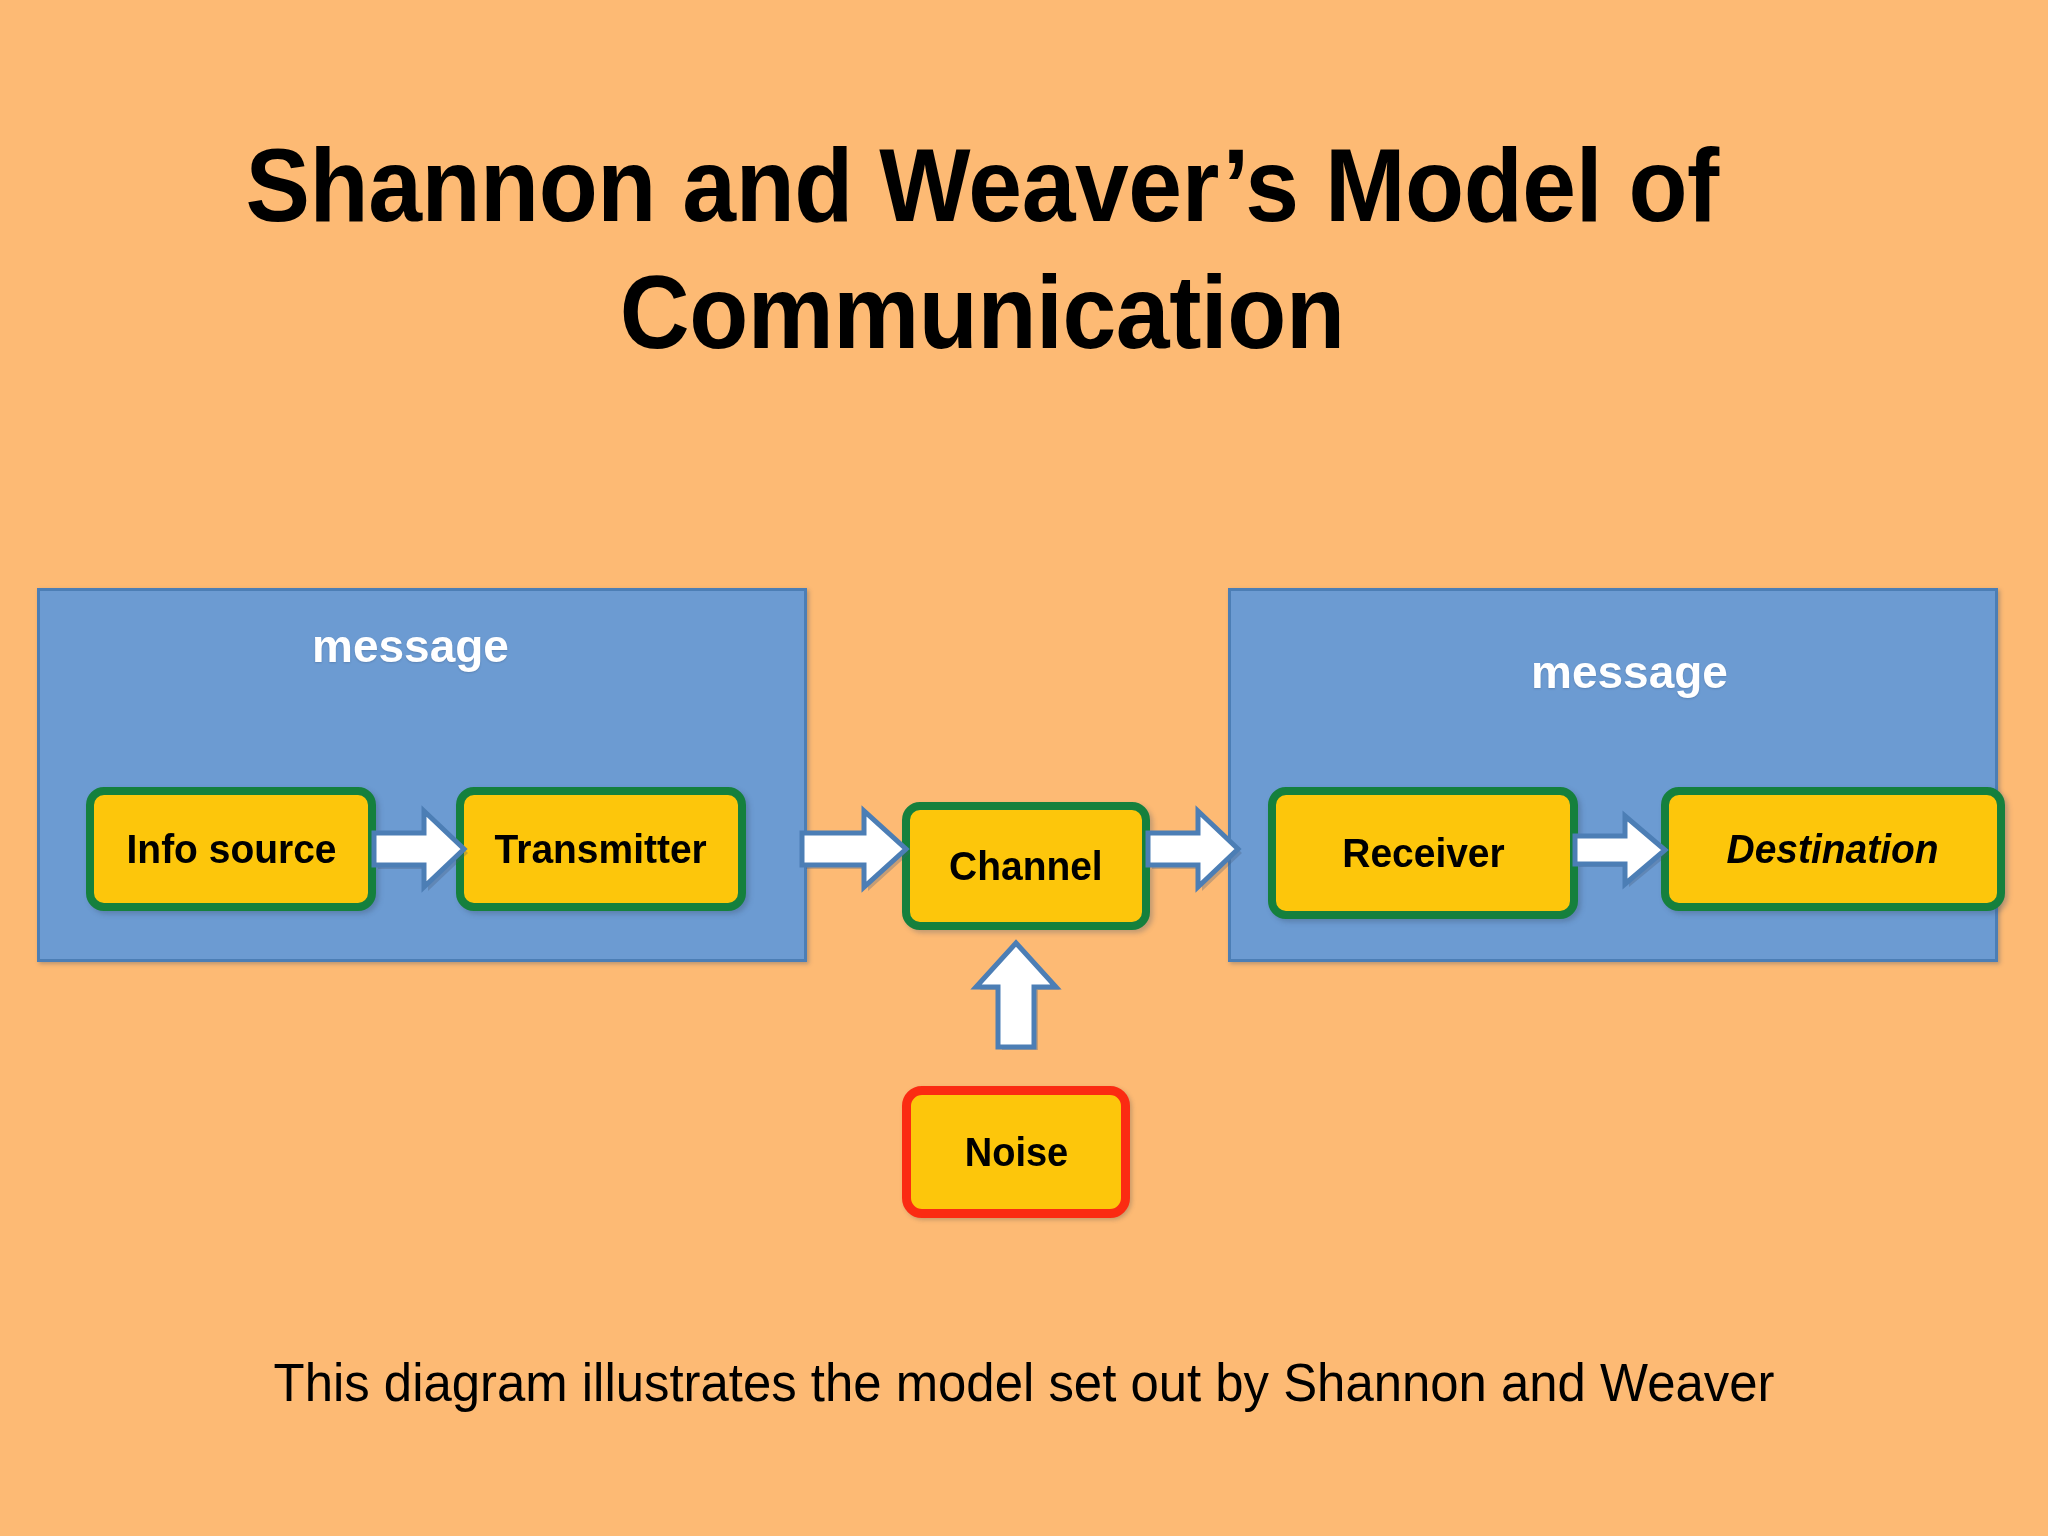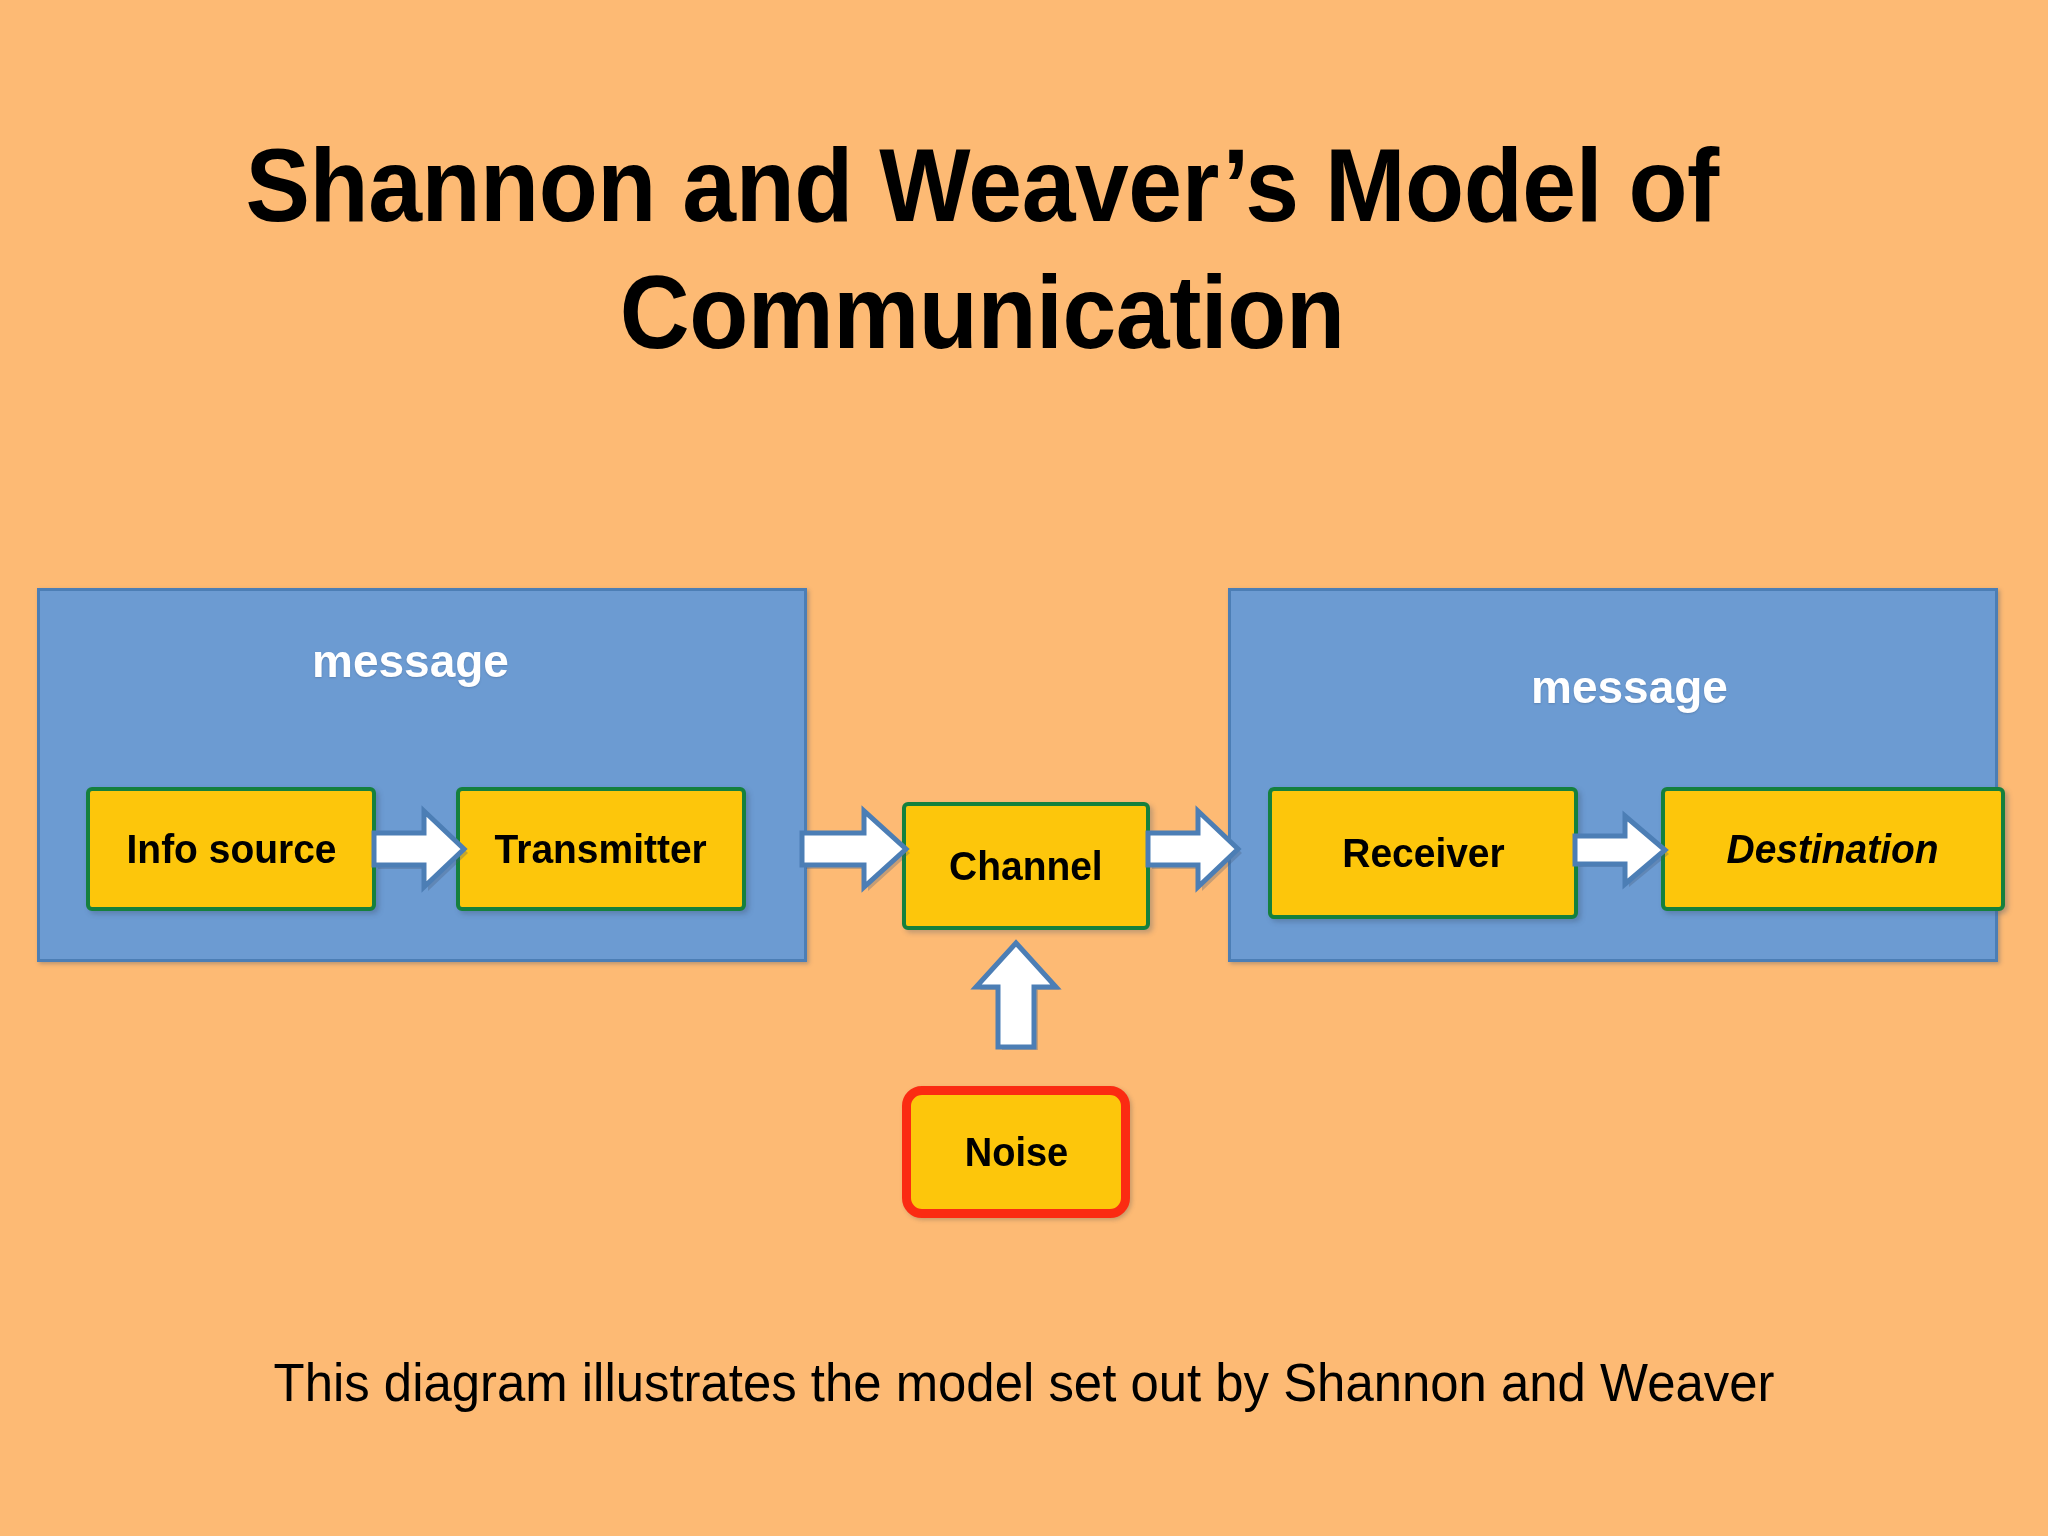--- a/index.html
+++ b/index.html
@@ -57,31 +57,30 @@
 
   .panel-label {
     position: absolute;
     color: #ffffff;
     font-family: "Liberation Sans", sans-serif;
     font-weight: bold;
     font-size: 46px;
     line-height: 1;
     white-space: nowrap;
     text-shadow: 0 1px 2px rgba(40,60,90,0.25);
-    margin-top: 15px;
   }
   #label-left  { left: 272px;  top: 32px; }
   #label-right { left: 300px;  top: 58px; }
 
   
   .node {
     position: absolute;
     background: #FDC60B;
-    border: 4px solid #15803d;
-    border-radius: 6px;
+    border: 8px solid #15803d;
+    border-radius: 18px;
     box-sizing: border-box;
     display: flex;
     align-items: center;
     justify-content: center;
     box-shadow: 3px 3px 5px rgba(60,80,110,0.35);
   }
   .node-label {
     font-family: "Liberation Sans Narrow", "Liberation Sans", sans-serif;
     font-weight: bold;
     font-size: 41px;

